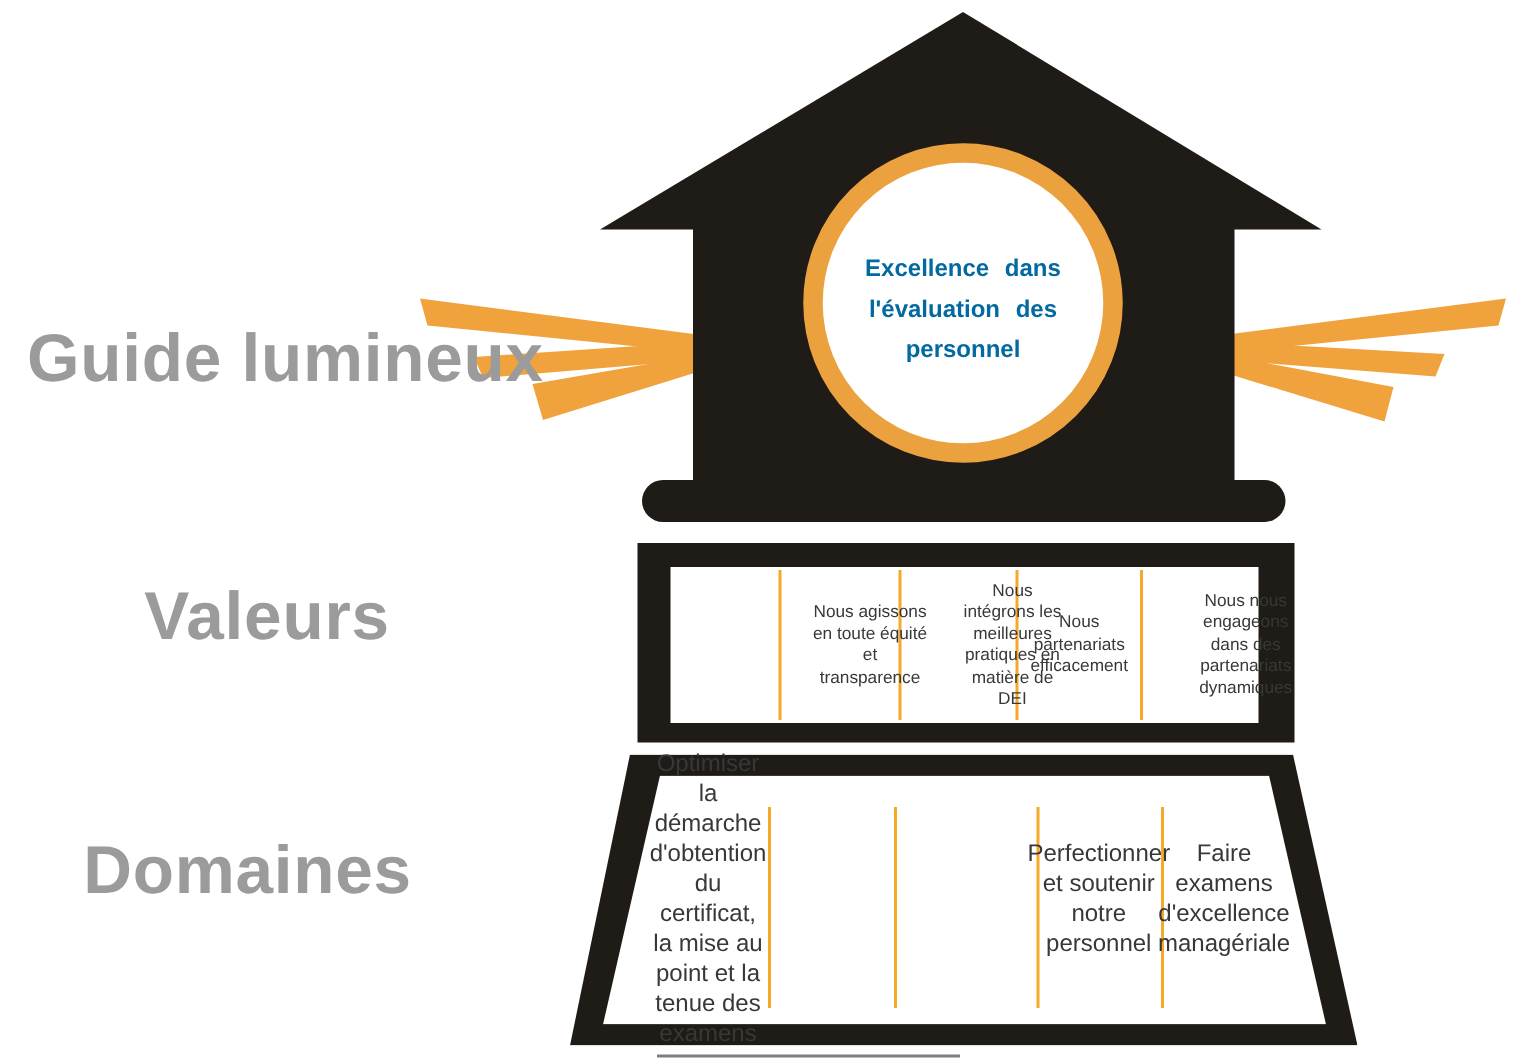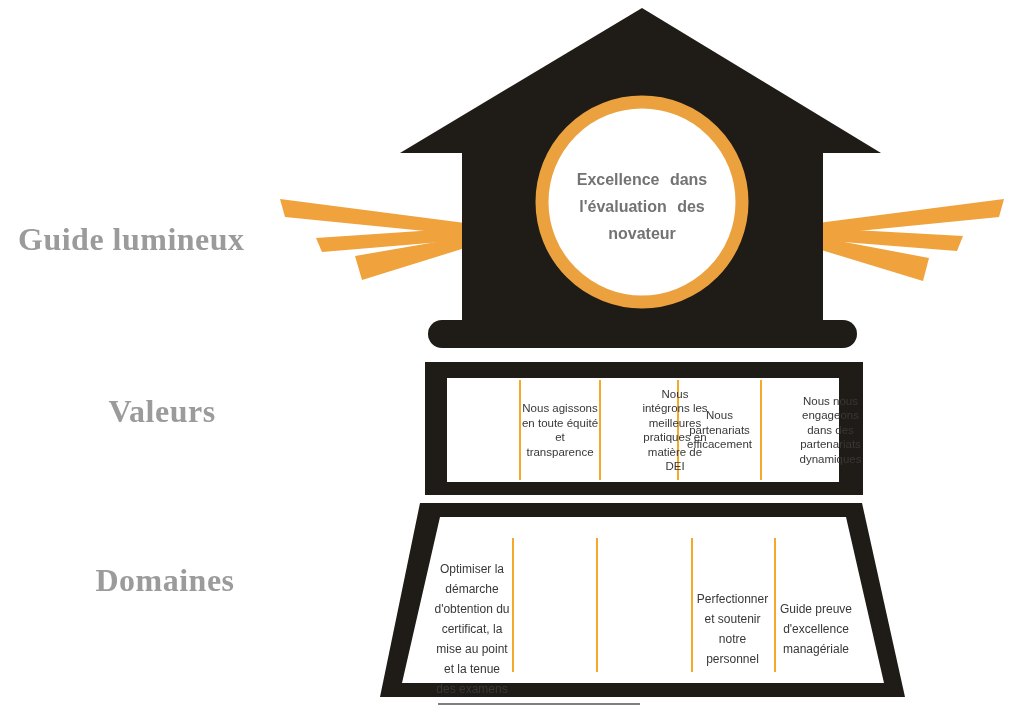--- a/index.html
+++ b/index.html
@@ -5,30 +5,30 @@
   html,body{margin:0;padding:0;background:#ffffff;}
   .stage{
     position:relative;width:1024px;height:708px;overflow:hidden;
     background:#ffffff;font-family:"Liberation Sans",sans-serif;
   }
   .abs{position:absolute;}
   svg{display:block;}
 
   
   .row-label{
-    color:#9B9B9B;font-weight:bold;font-size:32px;line-height:40px;
-    letter-spacing:.5px;white-space:nowrap;font-family:Liberation Serif, serif;
+    color:#9B9B9B;font-weight:bold;font-size:45px;line-height:40px;
+    letter-spacing:.5px;white-space:nowrap;
   }
   .row-label.center{text-align:center;white-space:normal;}
 
   
   .core-text{
     left:547px;top:150px;width:190px;height:112px;
     display:flex;flex-direction:column;justify-content:center;align-items:center;
-    text-align:center;color:#737373;font-weight:bold;font-size:16px;
+    text-align:center;color:#0369a1;font-weight:bold;font-size:16px;
     line-height:27px;word-spacing:6px;
   }
 
   
   .values-outer{left:425px;top:362px;width:438px;height:133px;background:#1F1B16;}
   .values-inner{left:447px;top:378px;width:392px;height:104px;background:#ffffff;}
   .v-sep{top:380px;width:2px;height:100px;background:#F5A928;}
   .v-cell{
     top:379px;height:102px;display:flex;align-items:center;justify-content:center;
     text-align:center;color:#383838;font-size:11.5px;line-height:14.5px;
@@ -38,22 +38,22 @@
   .trap-outer{
     left:380px;top:503px;width:525px;height:194px;background:#1F1B16;
     clip-path:polygon(40px 0%,482px 0%,100% 100%,0% 100%);
   }
   .trap-inner{
     left:402px;top:517px;width:482px;height:166px;background:#ffffff;
     clip-path:polygon(38px 0%,444px 0%,100% 100%,0% 100%);
   }
   .d-sep{top:538px;width:2px;height:134px;background:#F5A928;}
   .d-cell{
-    top:549px;height:160px;display:flex;align-items:center;justify-content:center;
-    text-align:center;color:#383838;font-size:12px;line-height:20px;
+    top:520px;height:160px;display:flex;align-items:center;justify-content:center;
+    text-align:center;color:#383838;font-size:16px;line-height:20px;
   }
 
   .shadow-line{left:438px;top:703px;width:202px;height:2px;background:#7f7f7f;}
 </style>
 </head>
 <body>
 
 <div class="stage">
 
   <svg class="abs" style="left:0;top:0;" width="1024" height="708" viewBox="0 0 1024 708">
@@ -69,45 +69,45 @@
     <polygon points="642,8 881,153 400,153" fill="#1F1B16"></polygon>
     <rect x="462" y="148" width="361" height="182" fill="#1F1B16"></rect>
     <rect x="428" y="320" width="429" height="28" rx="14" fill="#1F1B16"></rect>
 
     <circle cx="642" cy="202" r="100" fill="#ffffff" stroke="#EBA23E" stroke-width="13"></circle>
   </svg>
 
   <div class="abs core-text">
     <div>Excellence dans</div>
     <div>l'évaluation des</div>
-    <div>novateur</div>
+    <div>personnel</div>
   </div>
 
   <div class="abs row-label" style="left:18px;top:219px;">Guide lumineux</div>
-  <div class="abs row-label center" style="left:52px;top:391px;width:220px;">Valeurs</div>
+  <div class="abs row-label center" style="left:68px;top:391px;width:220px;">Valeurs</div>
   <div class="abs row-label center" style="left:20px;top:560px;width:290px;">
     <div>Domaines</div>
   </div>
 
   <div class="abs values-outer"></div>
   <div class="abs values-inner"></div>
   <div class="abs v-sep" style="left:519px;"></div>
   <div class="abs v-sep" style="left:599px;"></div>
   <div class="abs v-sep" style="left:677px;"></div>
   <div class="abs v-sep" style="left:760px;"></div>
-  <div class="abs v-cell" style="left:521px;width:78px;">Nous agissons en toute équité et transparence</div>
+  <div class="abs v-cell" style="left:521px;width:78px;padding-left:20px;">Nous agissons en toute équité et transparence</div>
   <div class="abs v-cell" style="left:601px;width:76px;margin-left:36px;">Nous intégrons les meilleures pratiques en matière de DEI</div>
   <div class="abs v-cell" style="left:679px;width:81px;">Nous partenariats efficacement</div>
   <div class="abs v-cell" style="left:798px;width:65px;border-radius:29px;">Nous nous engageons dans des partenariats dynamiques</div>
 
   <div class="abs trap-outer"></div>
   <div class="abs trap-inner"></div>
   <div class="abs d-sep" style="left:512px;"></div>
   <div class="abs d-sep" style="left:596px;"></div>
   <div class="abs d-sep" style="left:691px;"></div>
   <div class="abs d-sep" style="left:774px;"></div>
   <div class="abs d-cell" style="left:433px;width:78px;">Optimiser la démarche d'obtention du certificat, la mise au point et la tenue des examens</div>
   <div class="abs d-cell" style="left:693px;width:79px;">Perfectionner et soutenir notre personnel</div>
-  <div class="abs d-cell" style="left:776px;width:80px;">Guide preuve d'excellence managériale</div>
+  <div class="abs d-cell" style="left:776px;width:80px;">Faire examens d'excellence managériale</div>
 
   <div class="abs shadow-line"></div>
 
 </div>
 
 </body></html>

